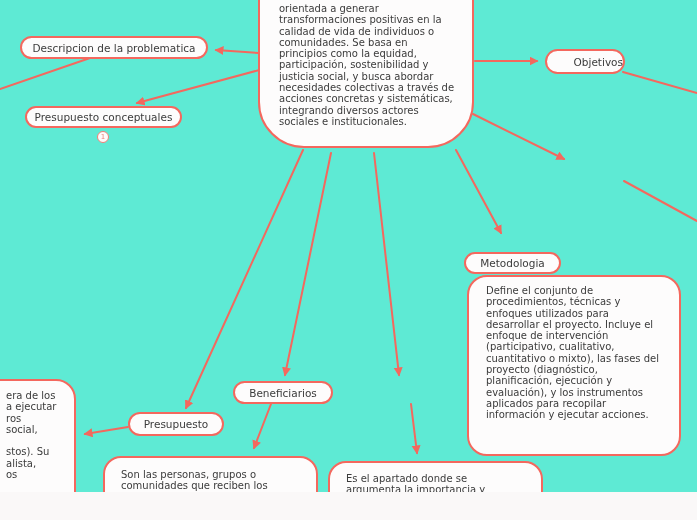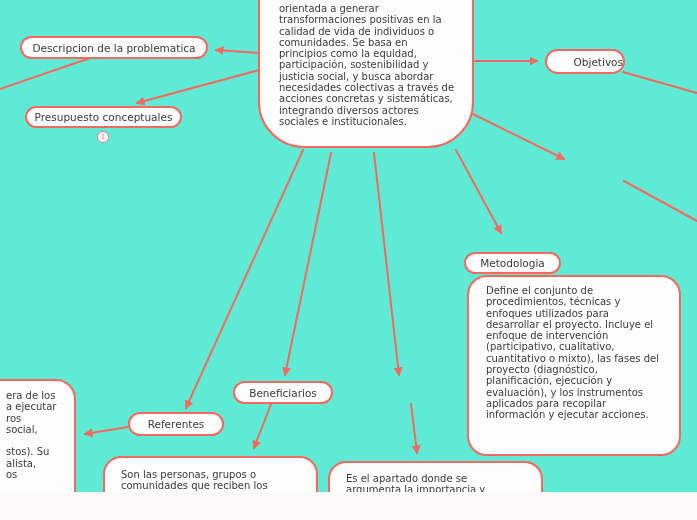--- a/index.html
+++ b/index.html
@@ -83,21 +83,21 @@
   <div class="node pill" style="left:545px;top:49px;width:80px;height:25px;justify-content:flex-end;">
     <span>Objetivos</span>
   </div>
 
 
   <div class="node pill" style="left:464px;top:243px;width:97px;height:22px;margin-top:9px;">
     <span>Metodologia</span>
   </div>
 
   <div class="node pill" style="left:128px;top:412px;width:96px;height:24px;">
-    <span>Referentes</span>
+    <span>Presupuesto</span>
   </div>
 
   <div class="node pill" style="left:233px;top:381px;width:100px;height:23px;">
     <span>Beneficiarios</span>
   </div>
 
 
   <div class="node box" style="left:467px;top:275px;width:214px;height:181px;padding-left:40px;">
     <div class="txt" style="left:17px;top:8px;">Define el conjunto de
 procedimientos, técnicas y

